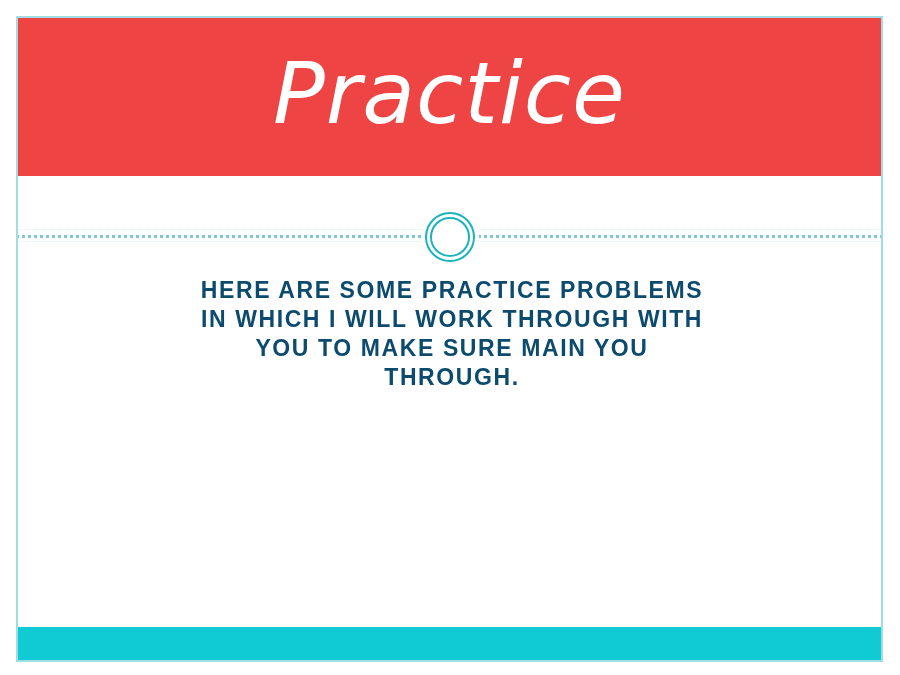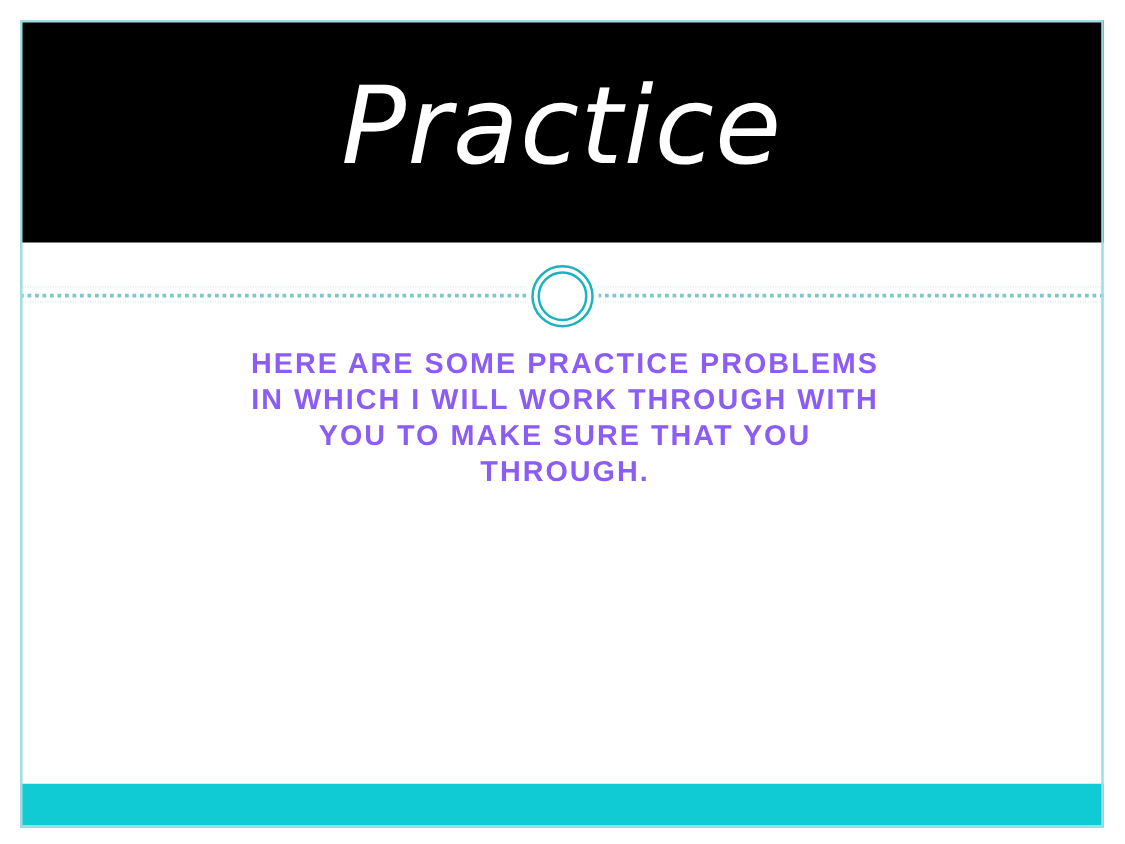--- a/index.html
+++ b/index.html
@@ -34,22 +34,22 @@
     box-sizing: border-box;
     pointer-events: none;
   }
 
   
   .title-banner {
     position: absolute;
     left: 16px;
     top: 16px;
     width: 867px;
-    height: 178px;
-    background: #000000;
+    height: 160px;
+    background: #ef4444;
   }
 
   .title-text {
     position: absolute;
     left: 0;
     right: 0;
     top: 50%;
     transform: translateY(-54%);
     text-align: center;
     color: #ffffff;
@@ -138,21 +138,21 @@
 
   
   .body-block {
     position: absolute;
     left: 150px;
     top: 276px;
     width: 604px;
     text-align: center;
   }
   .body-line {
-    color: #8b5cf6;
+    color: #0c4a6e;
     font-family: "Liberation Sans", sans-serif;
     font-weight: bold;
     font-size: 23px;
     line-height: 29px;
     letter-spacing: 1.6px;
     white-space: nowrap;
   }
 
   
   .bottom-bar {
@@ -180,21 +180,21 @@
     <div class="medallion-mask"></div>
     <div class="medallion">
       <div class="ring-outer"></div>
       <div class="ring-inner"></div>
     </div>
   </div>
 
   <div class="body-block">
     <div class="body-line">HERE ARE SOME PRACTICE PROBLEMS</div>
     <div class="body-line">IN WHICH I WILL WORK THROUGH WITH</div>
-    <div class="body-line">YOU TO MAKE SURE THAT YOU</div>
+    <div class="body-line">YOU TO MAKE SURE MAIN YOU</div>
     <div class="body-line">THROUGH.</div>
   </div>
 
   <div class="bottom-bar"></div>
 
   <div class="slide-frame"></div>
 
 </div>
 
 </body></html>

